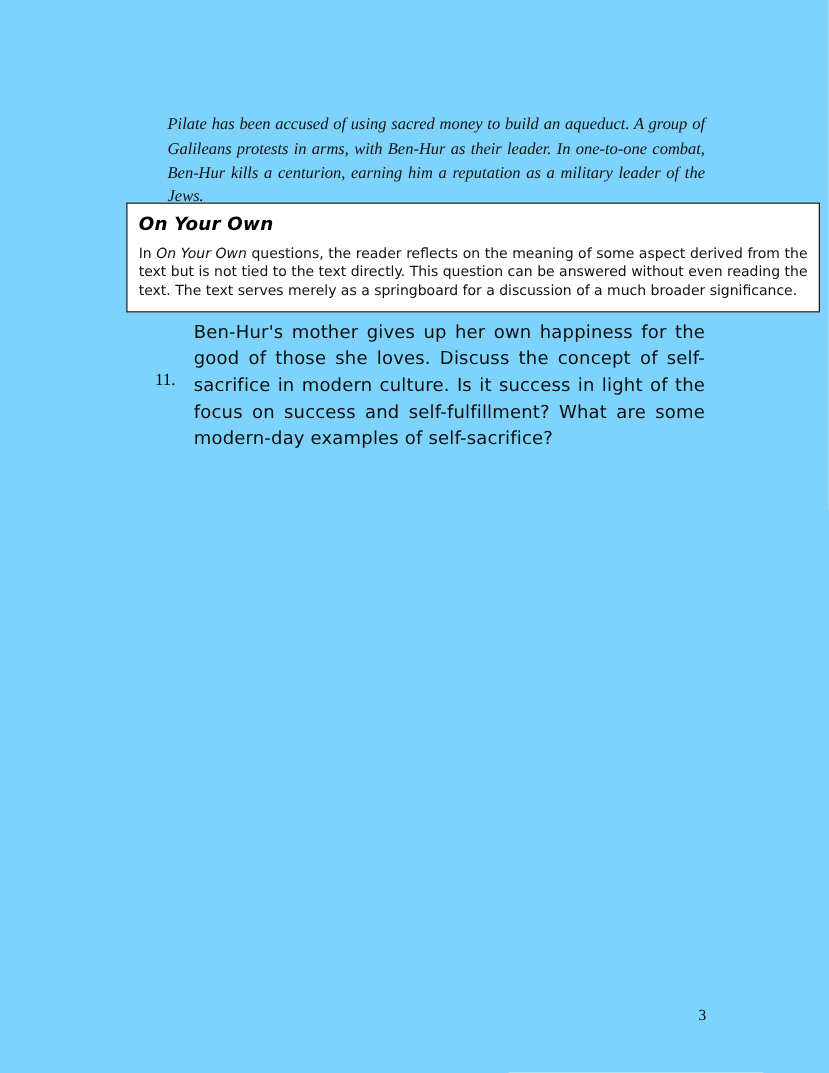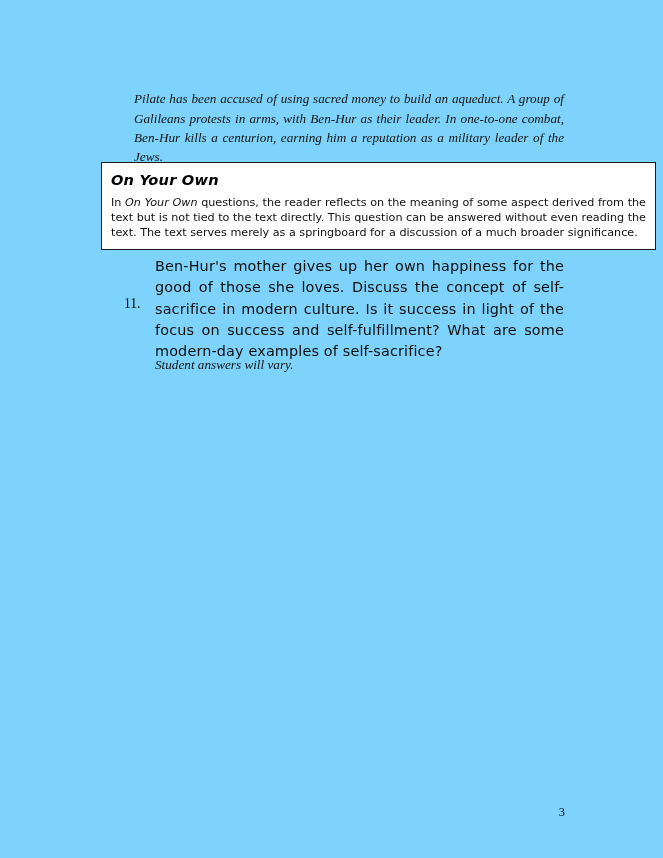--- a/index.html
+++ b/index.html
@@ -135,17 +135,16 @@
     <div class="callout-body">
       <span>In </span><span class="em">On Your Own</span><span> questions, the reader reflects on the meaning of some aspect derived from the text but is not tied to the text directly.  This question can be answered without even reading the text.   The text serves merely as a springboard for a discussion of a much broader significance.</span>
     </div>
   </div>
 
   <div class="question-block">
     <div class="question-number">11.</div>
     <div class="question-text">Ben-Hur's mother gives up her own happiness for the good of those she loves.  Discuss the concept of self-sacrifice in modern culture.  Is it success in light of the focus on success and self-fulfillment?  What are some modern-day examples of self-sacrifice?</div>
   </div>
 
-  <p class="answer-note">Student answers will vary.</p>
 
   <div class="page-number">3</div>
 
 </div>
 
 </body></html>

